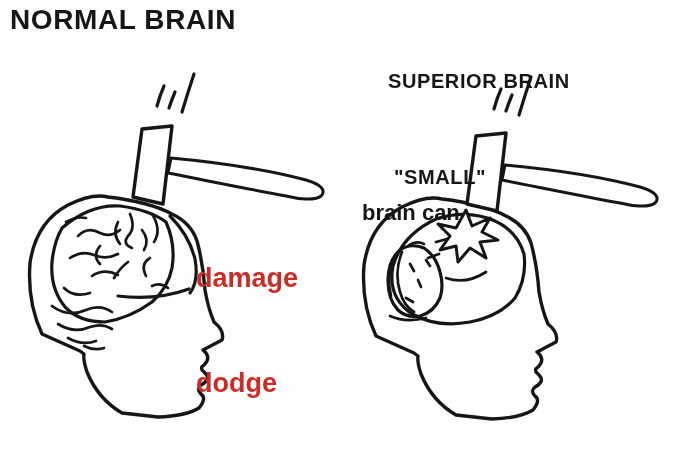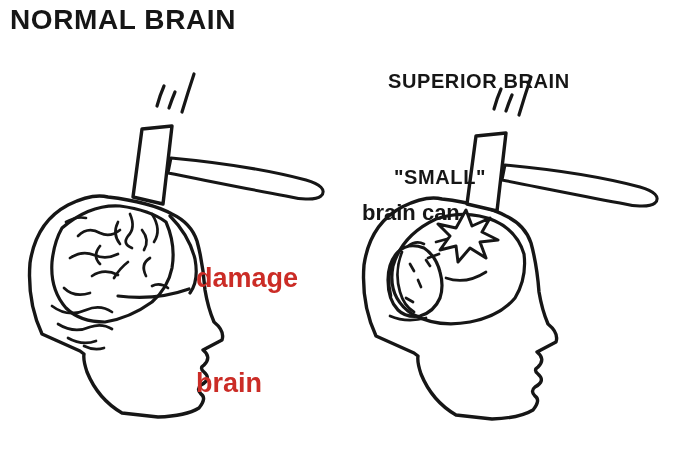--- a/index.html
+++ b/index.html
@@ -103,20 +103,20 @@
 
   <div class="txt title-left">NORMAL BRAIN</div>
 
   <div class="txt title-right">
     <div>SUPERIOR BRAIN</div>
     <div class="sub">"SMALL"</div>
   </div>
 
   <div class="txt caption-left">
     <div>damage</div>
-    <div>brain</div>
+    <div>dodge</div>
   </div>
 
   <div class="txt caption-right">
     <div>brain can</div>
   </div>
 
 </div>
 
 </body></html>

